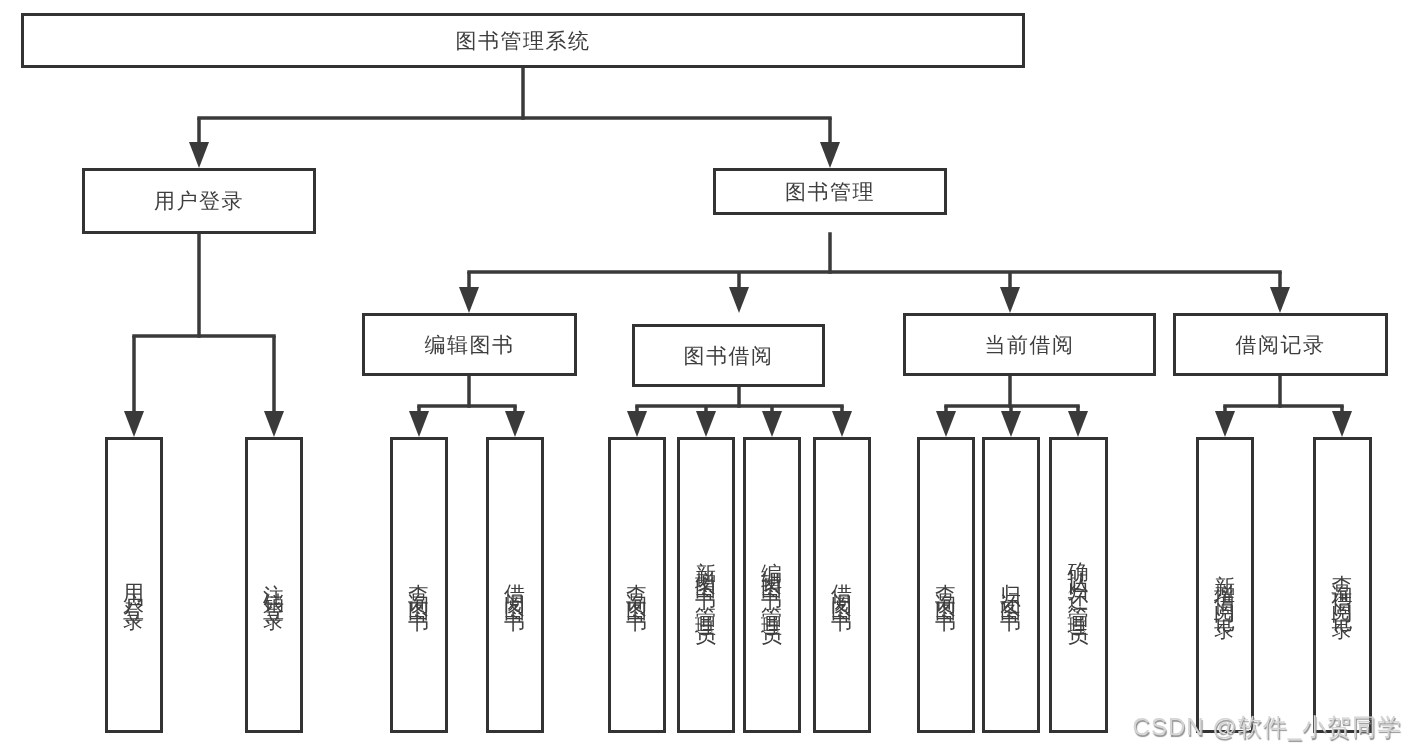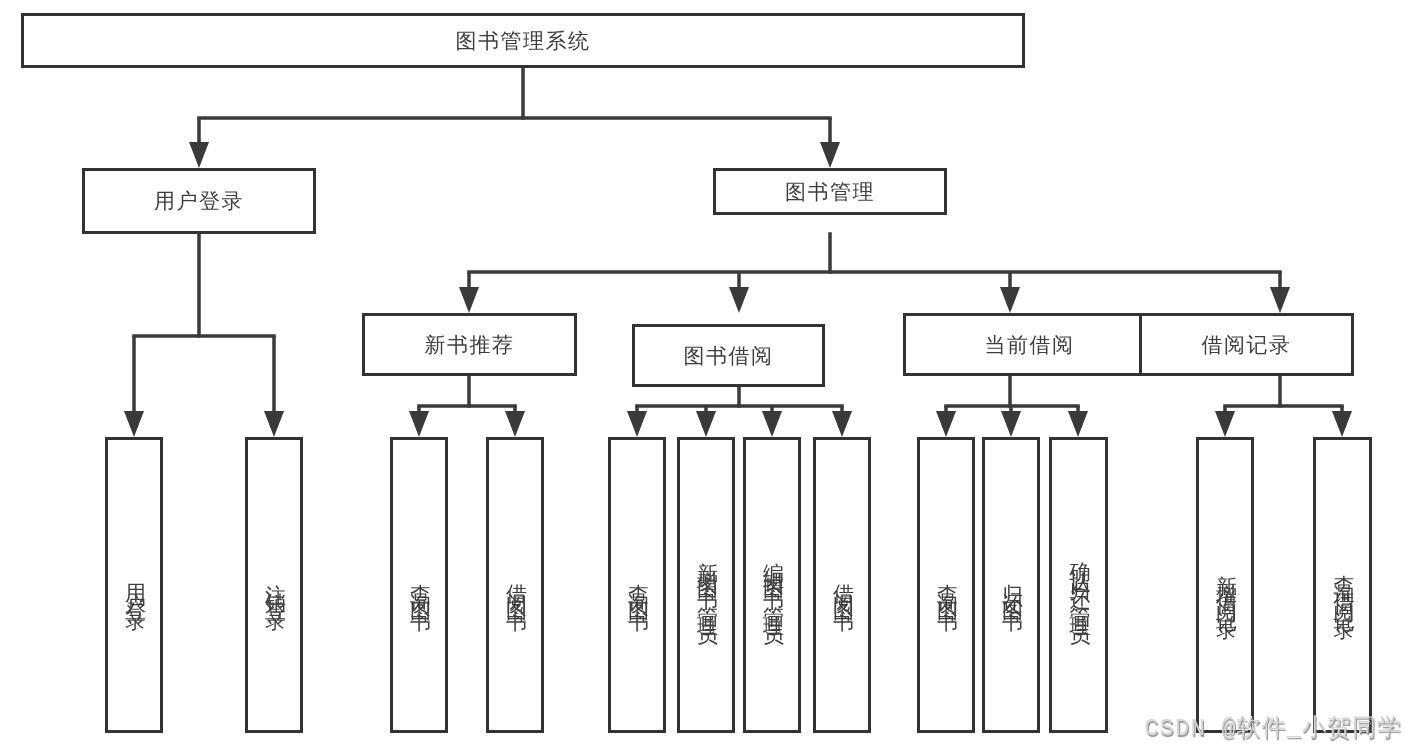--- a/index.html
+++ b/index.html
@@ -1,18 +1,18 @@
 <!DOCTYPE html>
 <html><head>
 <meta charset="utf-8">
 <style>
   html,body{margin:0;padding:0;background:#fff;}
   .stage{
     position:relative;width:1405px;height:747px;background:#ffffff;overflow:hidden;
-    font-family:Liberation Mono, monospace;
+    font-family:Liberation Sans, sans-serif;
   }
   svg.connectors{position:absolute;left:0;top:0;width:1405px;height:747px;}
   .node{
     position:absolute;background:#ffffff;border:3px solid #333333;box-sizing:border-box;
     display:flex;align-items:center;justify-content:center;color:#3e3e3e;z-index:2;
   }
   .node .label{font-size:21px;letter-spacing:1.5px;white-space:nowrap;}
   .leaf .label{
     writing-mode:vertical-rl;text-orientation:mixed;
     letter-spacing:9px;font-size:21px;line-height:1;white-space:nowrap;
@@ -90,29 +90,29 @@
   </div>
 
   <div class="node" style="left:82px;top:168px;width:234px;height:66px">
     <span class="label">用户登录</span>
   </div>
   <div class="node" style="left:713px;top:168px;width:234px;height:47px">
     <span class="label">图书管理</span>
   </div>
 
   <div class="node" style="left:362px;top:313px;width:215px;height:63px">
-    <span class="label">新书推荐</span>
+    <span class="label">编辑图书</span>
   </div>
   <div class="node" style="left:632px;top:324px;width:193px;height:63px">
     <span class="label">图书借阅</span>
   </div>
   <div class="node" style="left:903px;top:313px;width:253px;height:63px">
     <span class="label">当前借阅</span>
   </div>
-  <div class="node" style="left:1139px;top:313px;width:215px;height:63px">
+  <div class="node" style="left:1173px;top:313px;width:215px;height:63px">
     <span class="label">借阅记录</span>
   </div>
 
   <div class="node leaf" style="left:105px;top:437px;width:58px;height:296px">
     <span class="label">用户登录</span>
   </div>
   <div class="node leaf" style="left:245px;top:437px;width:58px;height:296px">
     <span class="label">注销登录</span>
   </div>
 

